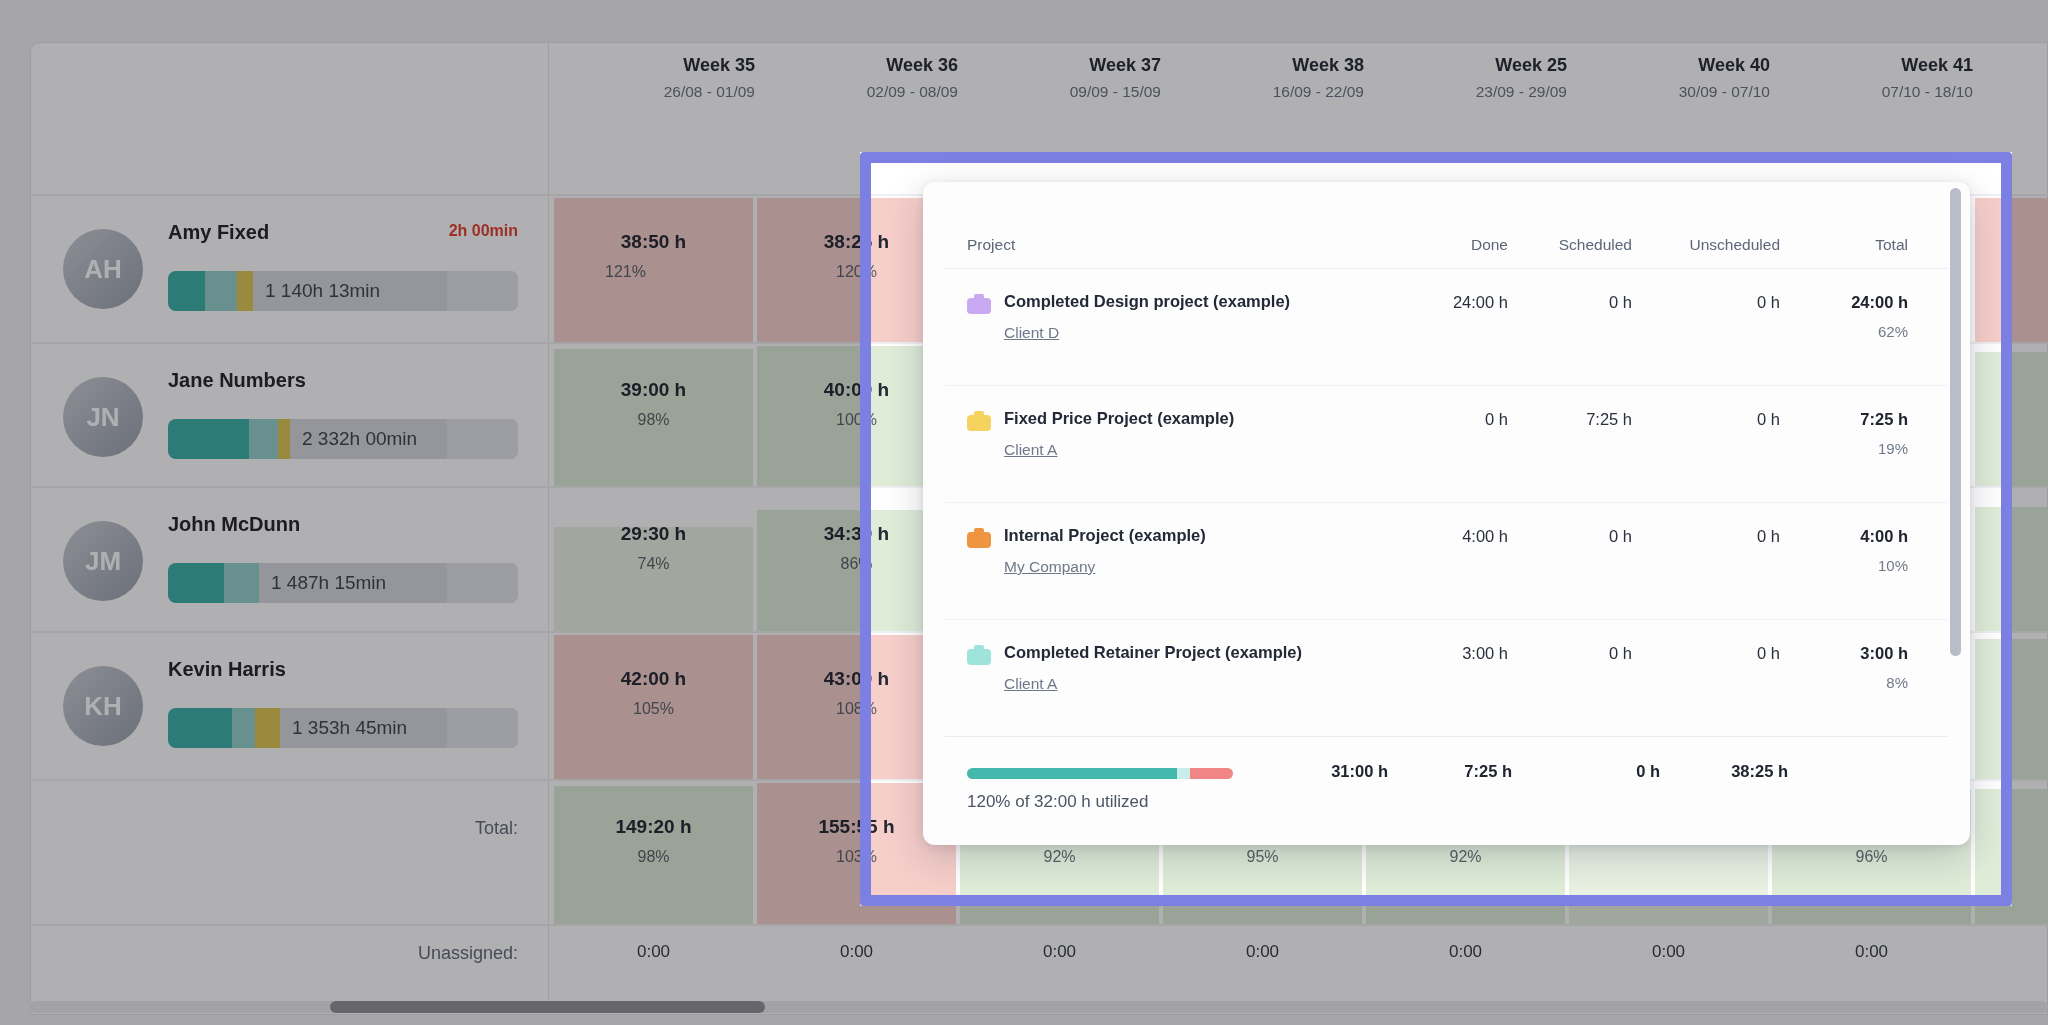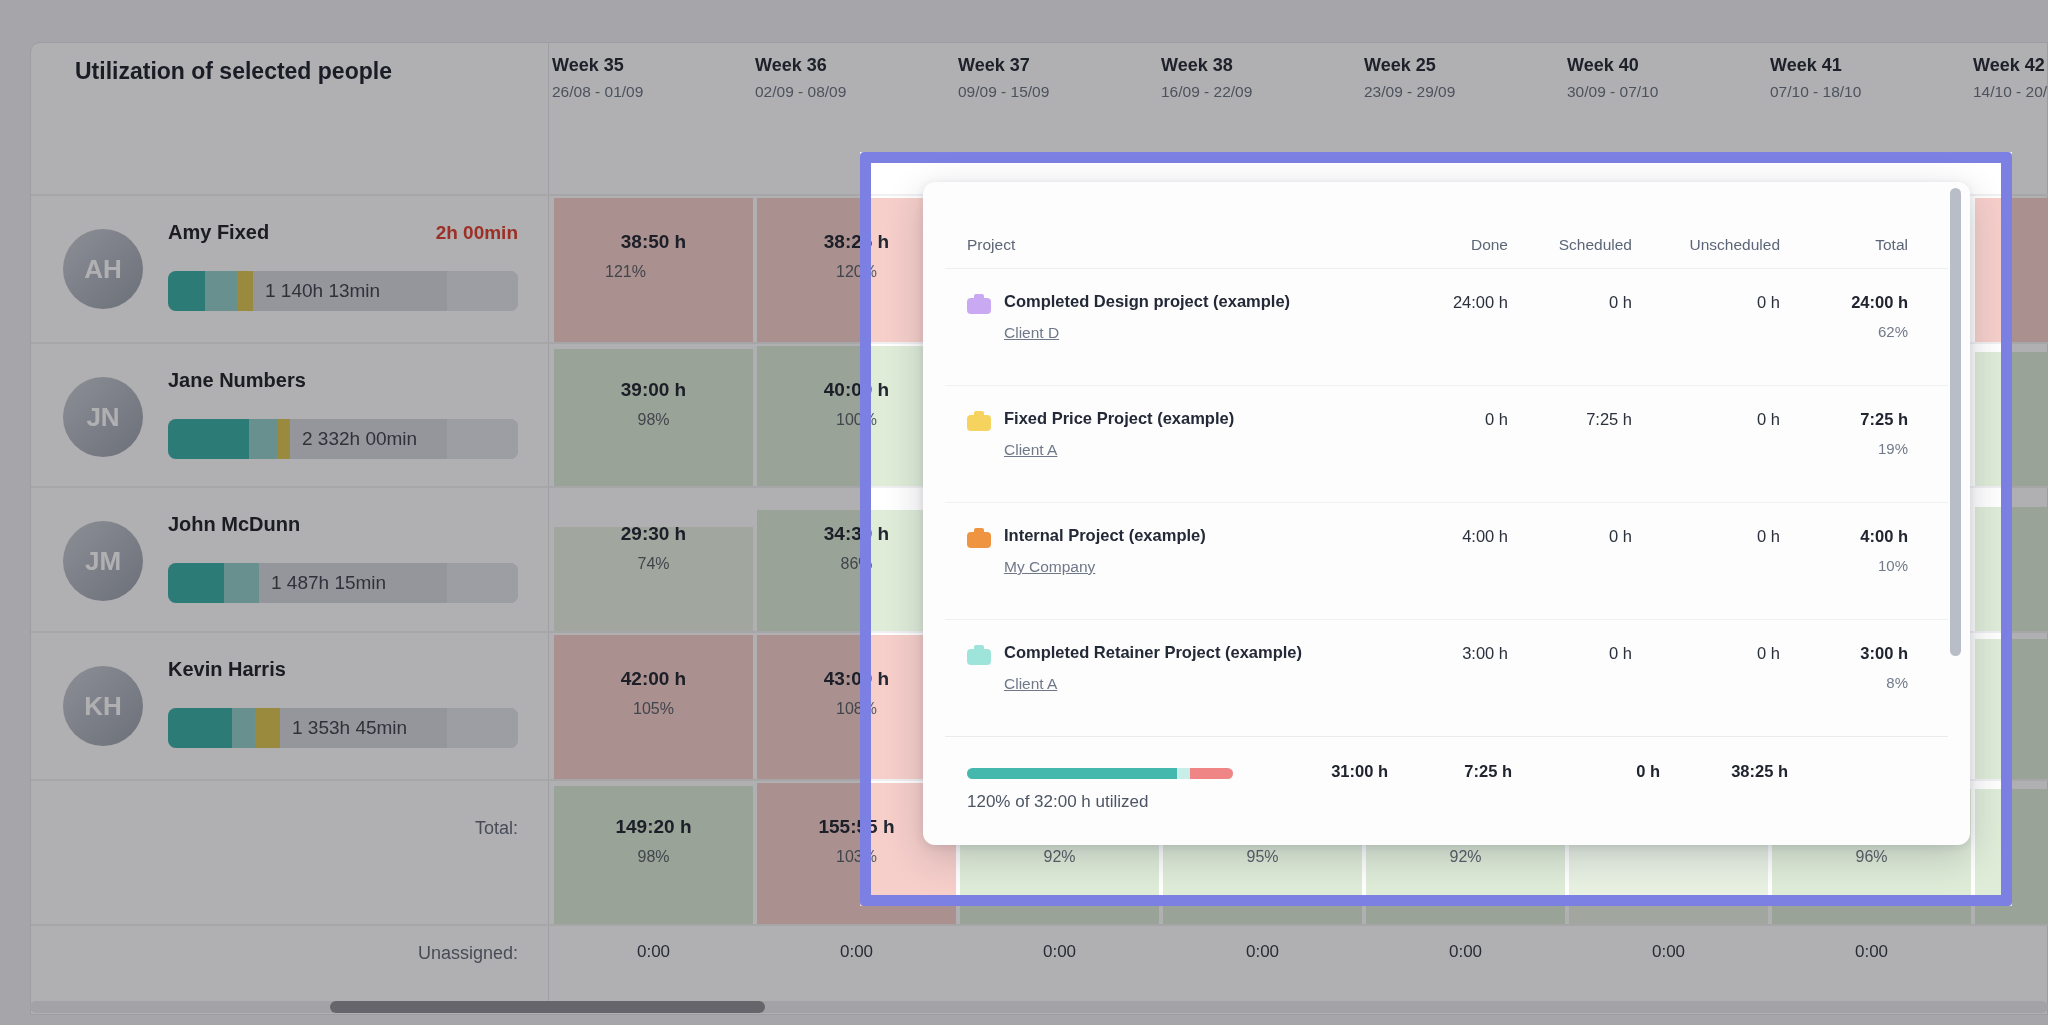--- a/index.html
+++ b/index.html
@@ -4,25 +4,25 @@
 <style>
   html,body{margin:0;padding:0;background:#e9e9ee;}
   .page{position:relative;width:2048px;height:1025px;background:#f0f0f3;
         font-family:"Liberation Sans",sans-serif;overflow:hidden;}
   .panel{position:absolute;left:30px;top:42px;width:2018px;height:973px;
          background:#ffffff;border:1px solid #e2e2e7;border-radius:10px 0 0 0;box-sizing:border-box;}
   .pane-divider{position:absolute;left:548px;top:42px;width:1px;height:963px;background:#e6e6ea;}
   .header-divider{position:absolute;left:31px;top:195px;width:2017px;height:1px;background:#e4e4e8;}
   .row-line{position:absolute;left:31px;width:2017px;height:2px;background:#f0f0f2;}
   .page-title{position:absolute;left:75px;top:58px;font-size:23px;font-weight:bold;color:#20252f;}
-  .wk{position:absolute;top:55px;width:203px;text-align:left;}
+  .wk{position:absolute;top:55px;width:203px;text-align:right;}
   .wk .lbl{font-size:18px;font-weight:bold;color:#262b35;}
   .wk .dts{font-size:15.5px;color:#6a7380;margin-top:7px;}
   .person-name{position:absolute;font-size:20px;font-weight:bold;color:#23242a;}
-  .overtime{position:absolute;font-size:19px;font-weight:bold;color:#e2402f;text-align:right;}
+  .overtime{position:absolute;font-size:16px;font-weight:bold;color:#e2402f;text-align:right;}
   .avatar{position:absolute;width:80px;height:80px;border-radius:50%;
           background:linear-gradient(135deg,#c9cdd4,#9aa0ab);color:#ffffff;font-size:26px;font-weight:bold;
           display:flex;align-items:center;justify-content:center;}
   .pbar{position:absolute;width:350px;height:40px;border-radius:8px;background:#d7d9de;overflow:hidden;}
   .pbar .seg{position:absolute;top:0;height:100%;}
   .pbar .txt{position:absolute;top:0;height:40px;line-height:40px;font-size:19px;color:#3f444d;white-space:nowrap;}
   .rowlabel{position:absolute;font-size:18px;color:#636b78;text-align:right;width:120px;}
   .cell{position:absolute;overflow:hidden;}
   .cell .block{position:absolute;left:0;bottom:0;width:100%;}
   .cell-hours{position:absolute;width:203px;text-align:center;font-size:19px;font-weight:bold;color:#232832;}
@@ -49,21 +49,20 @@
   .foot-bar{position:absolute;left:44px;top:586px;width:266px;height:11px;border-radius:6px;overflow:hidden;background:#eef0f3;}
   .foot-bar .seg{position:absolute;top:0;height:100%;}
   .foot-caption{position:absolute;left:44px;top:610px;font-size:17px;color:#4c5564;}
   .card-scrollbar{position:absolute;left:1027px;top:6px;width:11px;height:468px;border-radius:6px;background:#b9bdc7;}
 </style>
 </head>
 <body>
 
 <div class="page">
   <div class="panel"></div>
-  <div class="page-title">Utilization of selected people</div>
   <div id="weeks-layer">
       <div class="wk" style="left:552px">
         <div class="lbl">Week 35</div>
         <div class="dts">26/08 - 01/09</div>
       </div>
       <div class="wk" style="left:755px">
         <div class="lbl">Week 36</div>
         <div class="dts">02/09 - 08/09</div>
       </div>
       <div class="wk" style="left:958px">

